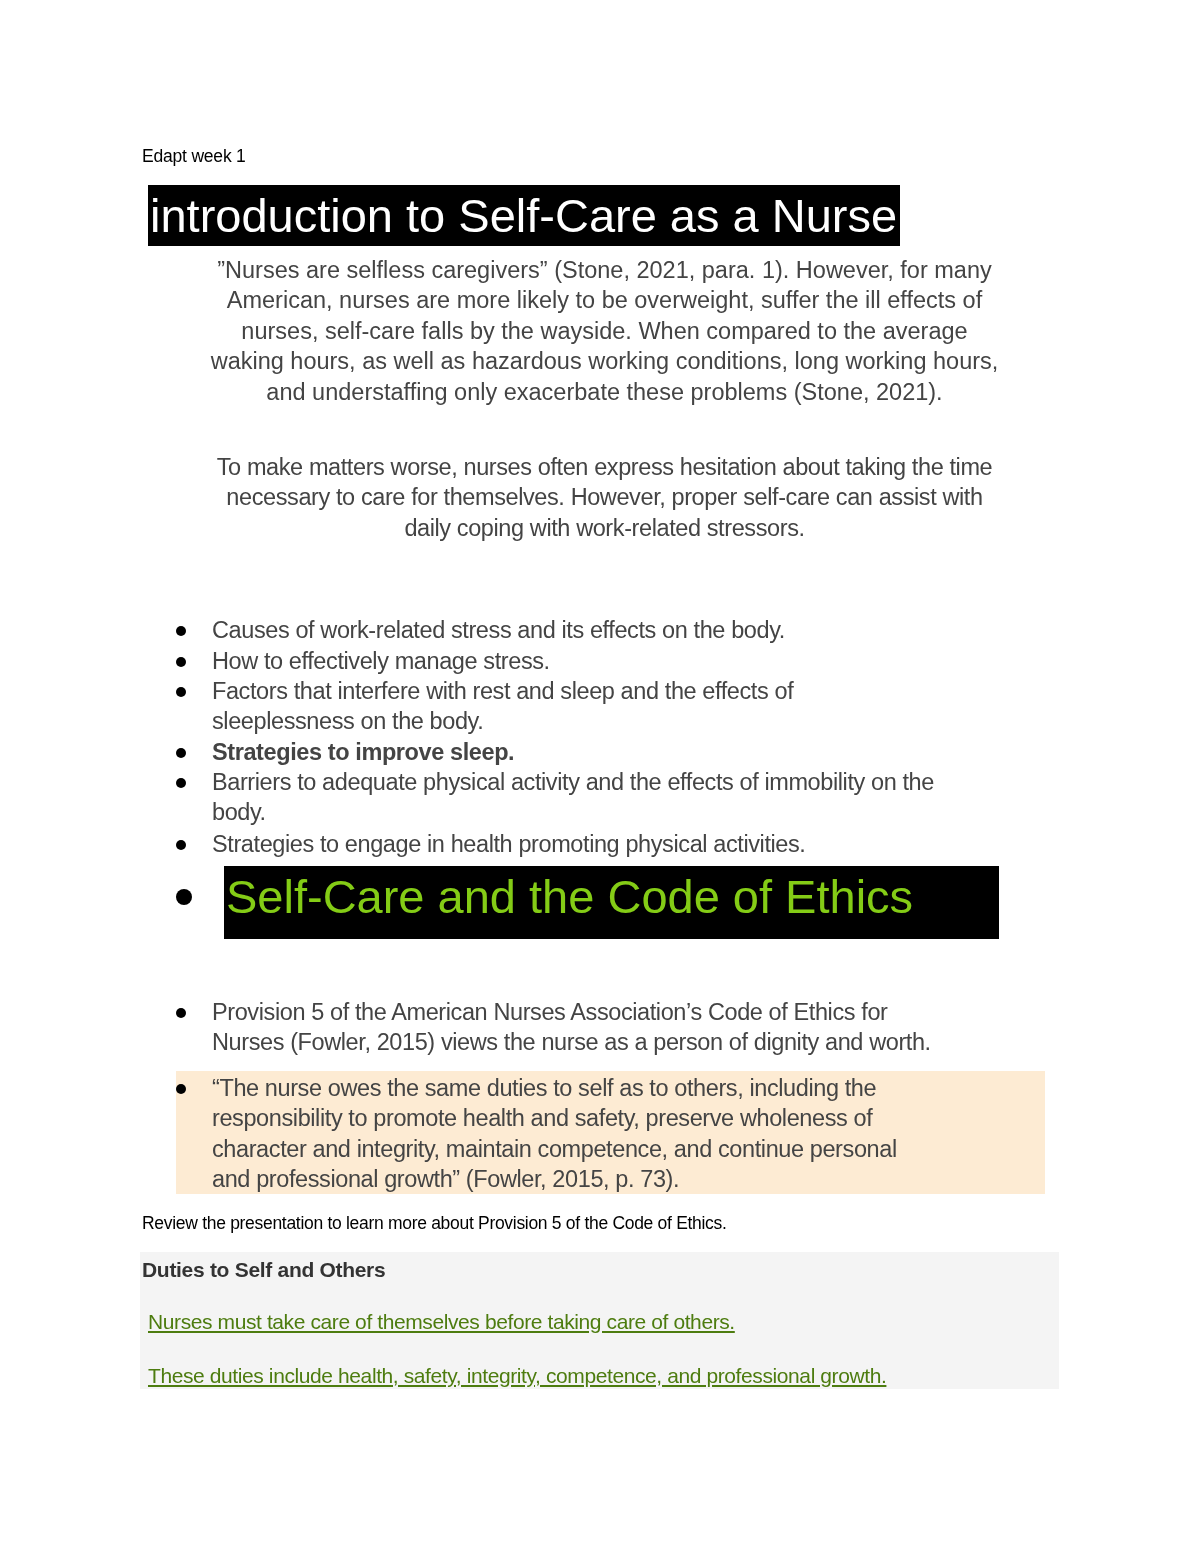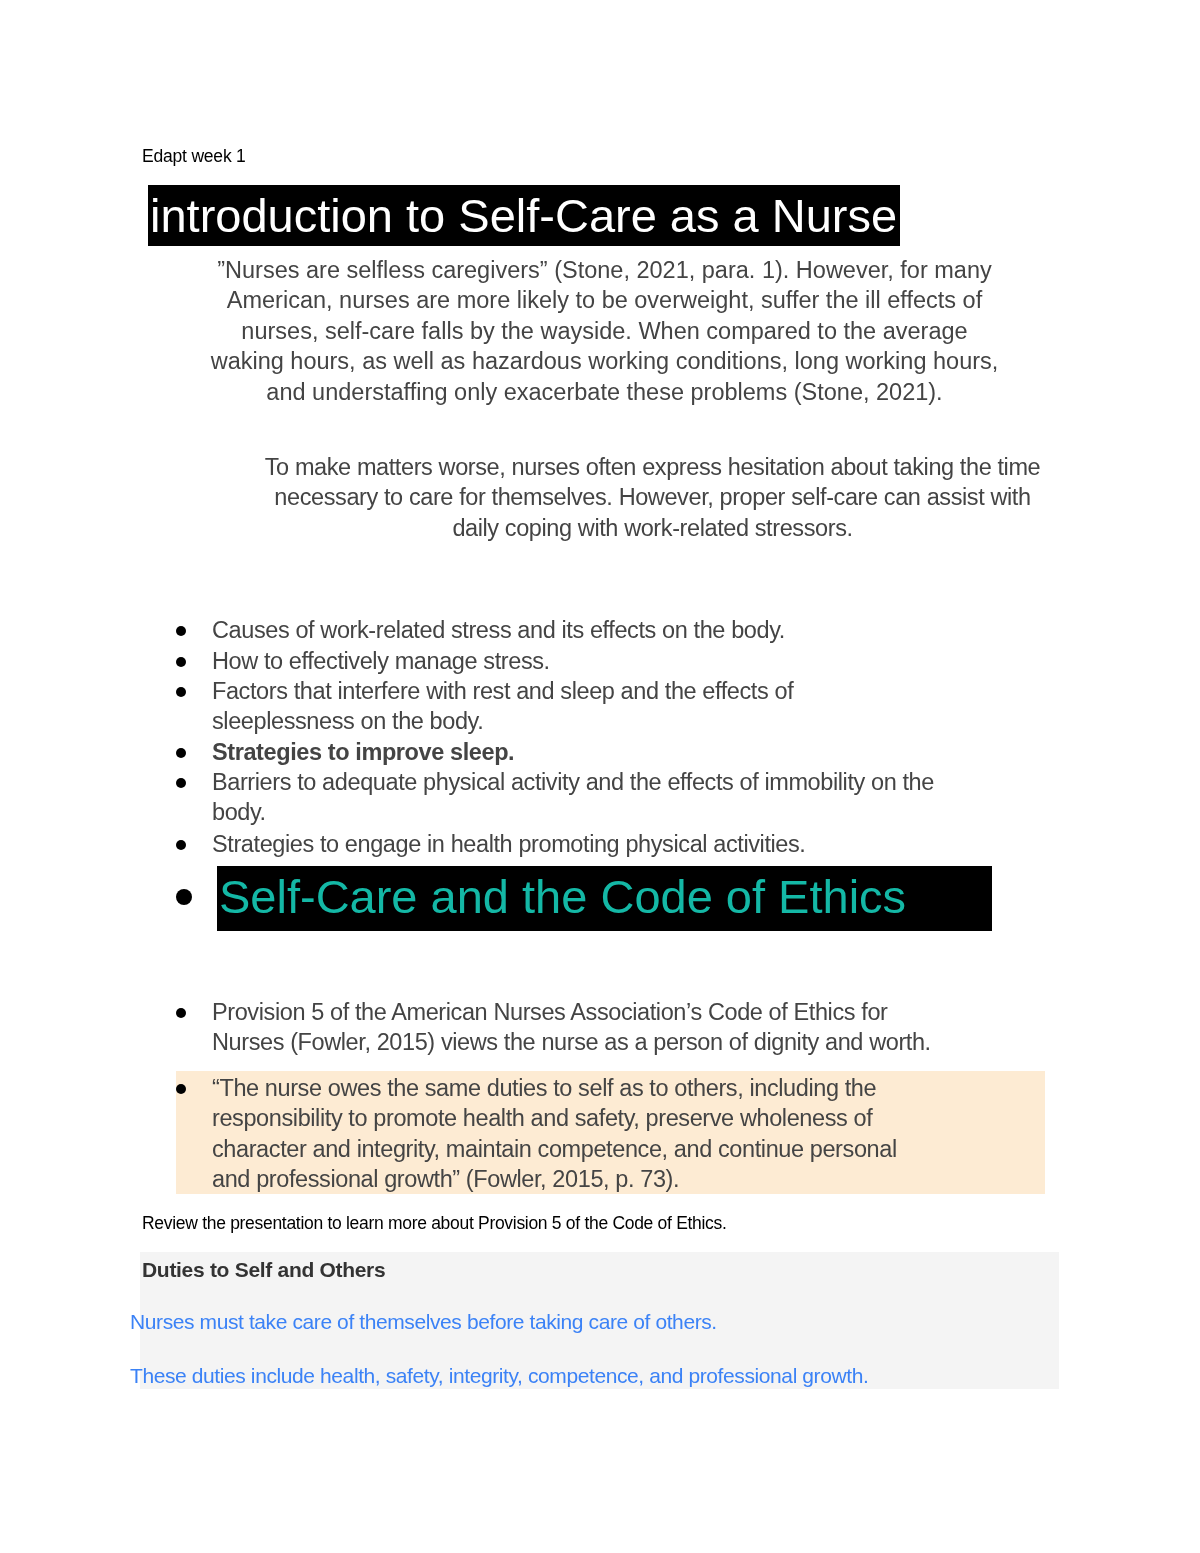--- a/index.html
+++ b/index.html
@@ -10,36 +10,36 @@
   .arial { font-family: "Liberation Sans", sans-serif; color: #444444; }
   .week { left: 142px; top: 145px; font-size: 17.5px; line-height: 22px; letter-spacing: -0.2px; }
   .title-box {
     left: 148px; top: 185px; width: 752px; height: 61px;
     background: #000; color: #fff;
     font-family: "Liberation Sans", sans-serif; font-size: 47px; line-height: 61px;
     white-space: nowrap; padding-left: 2px; box-sizing: border-box;
   }
   .para { left: 142px; width: 925px; font-size: 23.5px; line-height: 30.4px; }
   .para .ln { display: block; white-space: nowrap; text-align: center; }
-  .condensed { letter-spacing: -0.4px; margin-left: 48px; }
+  .condensed { letter-spacing: -0.4px; }
   .bullet-row { position: absolute; left: 0; width: 1200px; }
   .bullet { position: absolute; left: 176px; width: 10px; height: 10px; border-radius: 50%; background: #000; }
   .btext { position: absolute; left: 212px; font-size: 23.5px; line-height: 30.4px; white-space: nowrap; color: #444; font-family: "Liberation Sans", sans-serif; letter-spacing: -0.4px; }
   .big-bullet { position: absolute; left: 176px; width: 16px; height: 16px; border-radius: 50%; background: #000; }
   .section-box {
-    left: 217px; top: 866px; width: 775px; height: 65px;
-    background: #000; color: #14b8a6;
+    left: 224px; top: 866px; width: 775px; height: 73px;
+    background: #000; color: #84cc16;
     font-family: "Liberation Sans", sans-serif; font-size: 47px; line-height: 61px;
     white-space: nowrap; padding-left: 2px; box-sizing: border-box;
   }
   .quote-box { left: 176px; top: 1071px; width: 869px; height: 123px; background: #fdebd3; }
   .review { left: 142px; top: 1212px; font-size: 17.5px; line-height: 22px; letter-spacing: -0.3px; white-space: nowrap; }
   .gray-box { left: 140px; top: 1252px; width: 919px; height: 137px; background: #f4f4f4; }
   .gray-h { left: 142px; top: 1256px; font-family: "Liberation Sans", sans-serif; font-weight: bold; font-size: 21px; line-height: 28px; color: #333; letter-spacing: -0.3px; white-space: nowrap; }
-  .gray-p { left: 130px; font-family: "Liberation Sans", sans-serif; font-size: 21px; line-height: 28px; color: #3b82f6; letter-spacing: -0.4px; white-space: nowrap; }
+  .gray-p { left: 148px; font-family: "Liberation Sans", sans-serif; font-size: 21px; line-height: 28px; color: #4d7c0f; letter-spacing: -0.4px; white-space: nowrap; text-decoration: underline; }
 </style>
 </head>
 <body>
 
 <div class="page">
 
   <div class="abs calibri week">Edapt week 1</div>
 
   <div class="abs title-box">introduction to Self-Care as a Nurse</div>
 

